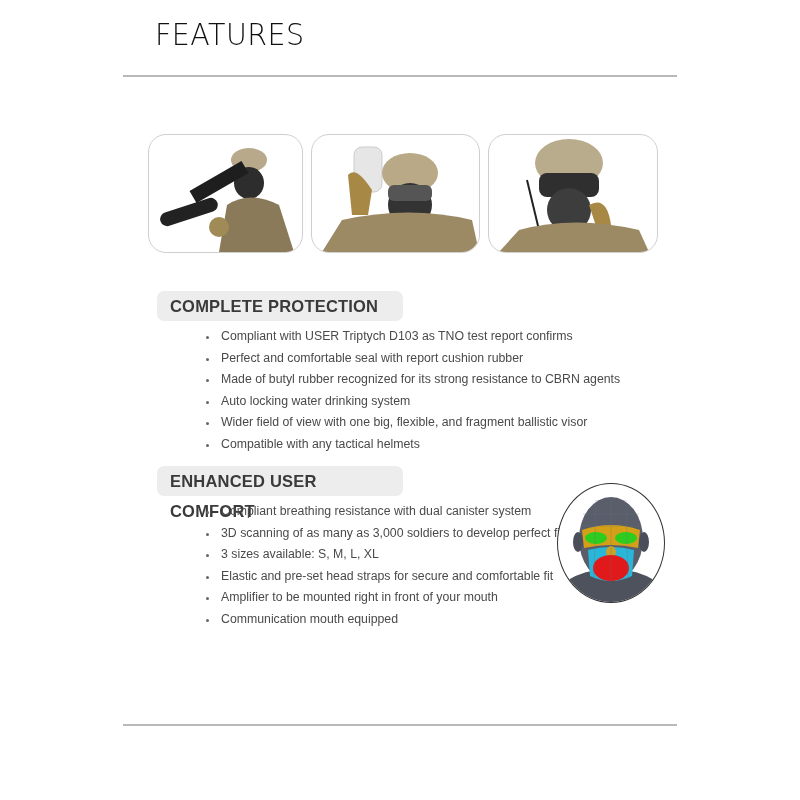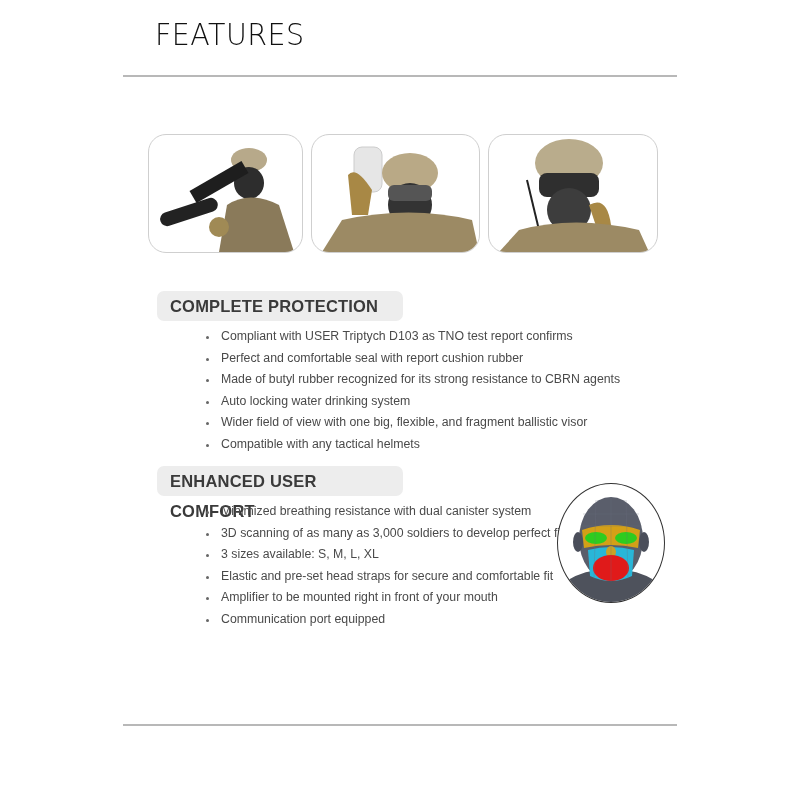--- a/index.html
+++ b/index.html
@@ -62,26 +62,26 @@
   <li>Compliant with USER Triptych D103 as TNO test report confirms</li>
   <li>Perfect and comfortable seal with report cushion rubber</li>
   <li>Made of butyl rubber recognized for its strong resistance to CBRN agents</li>
   <li>Auto locking water drinking system</li>
   <li>Wider field of view with one big, flexible, and fragment ballistic visor</li>
   <li>Compatible with any tactical helmets</li>
 </ul>
 
 <div class="section-head" style="top:466px;">ENHANCED USER COMFORT</div>
 <ul class="list" style="top:501px;">
-  <li>Minimized breathing resistance with dual canister system</li>
+  <li>Compliant breathing resistance with dual canister system</li>
   <li>3D scanning of as many as 3,000 soldiers to develop perfect fit</li>
   <li>3 sizes available: S, M, L, XL</li>
   <li>Elastic and pre-set head straps for secure and comfortable fit</li>
   <li>Amplifier to be mounted right in front of your mouth</li>
-  <li>Communication port equipped</li>
+  <li>Communication mouth equipped</li>
 </ul>
 
 <div class="face-wrap">
   <svg width="106" height="118" viewBox="0 0 106 118">
     <path d="M0 118 L10 96 Q30 84 53 86 Q76 84 96 96 L106 118 Z" fill="#4e525c"></path>
     <ellipse cx="53" cy="55" rx="32" ry="42" fill="#5a5e6b"></ellipse>
     <ellipse cx="20" cy="58" rx="5" ry="10" fill="#4a4e5a"></ellipse>
     <ellipse cx="86" cy="58" rx="5" ry="10" fill="#4a4e5a"></ellipse>
     <path d="M24 46 Q53 36 82 46 L80 64 Q53 58 26 64 Z" fill="#d4a017"></path>
     <ellipse cx="38" cy="54" rx="11" ry="6" fill="#2ecc1f"></ellipse>

